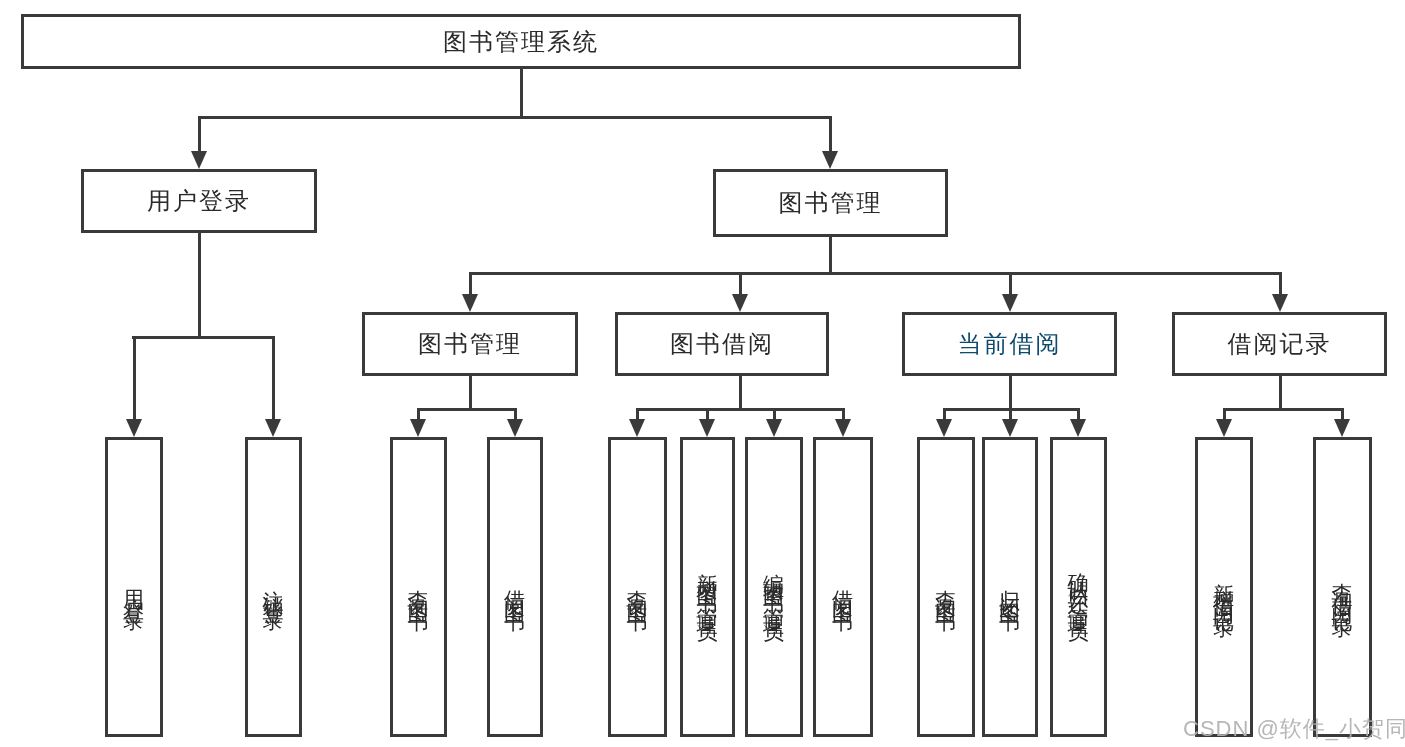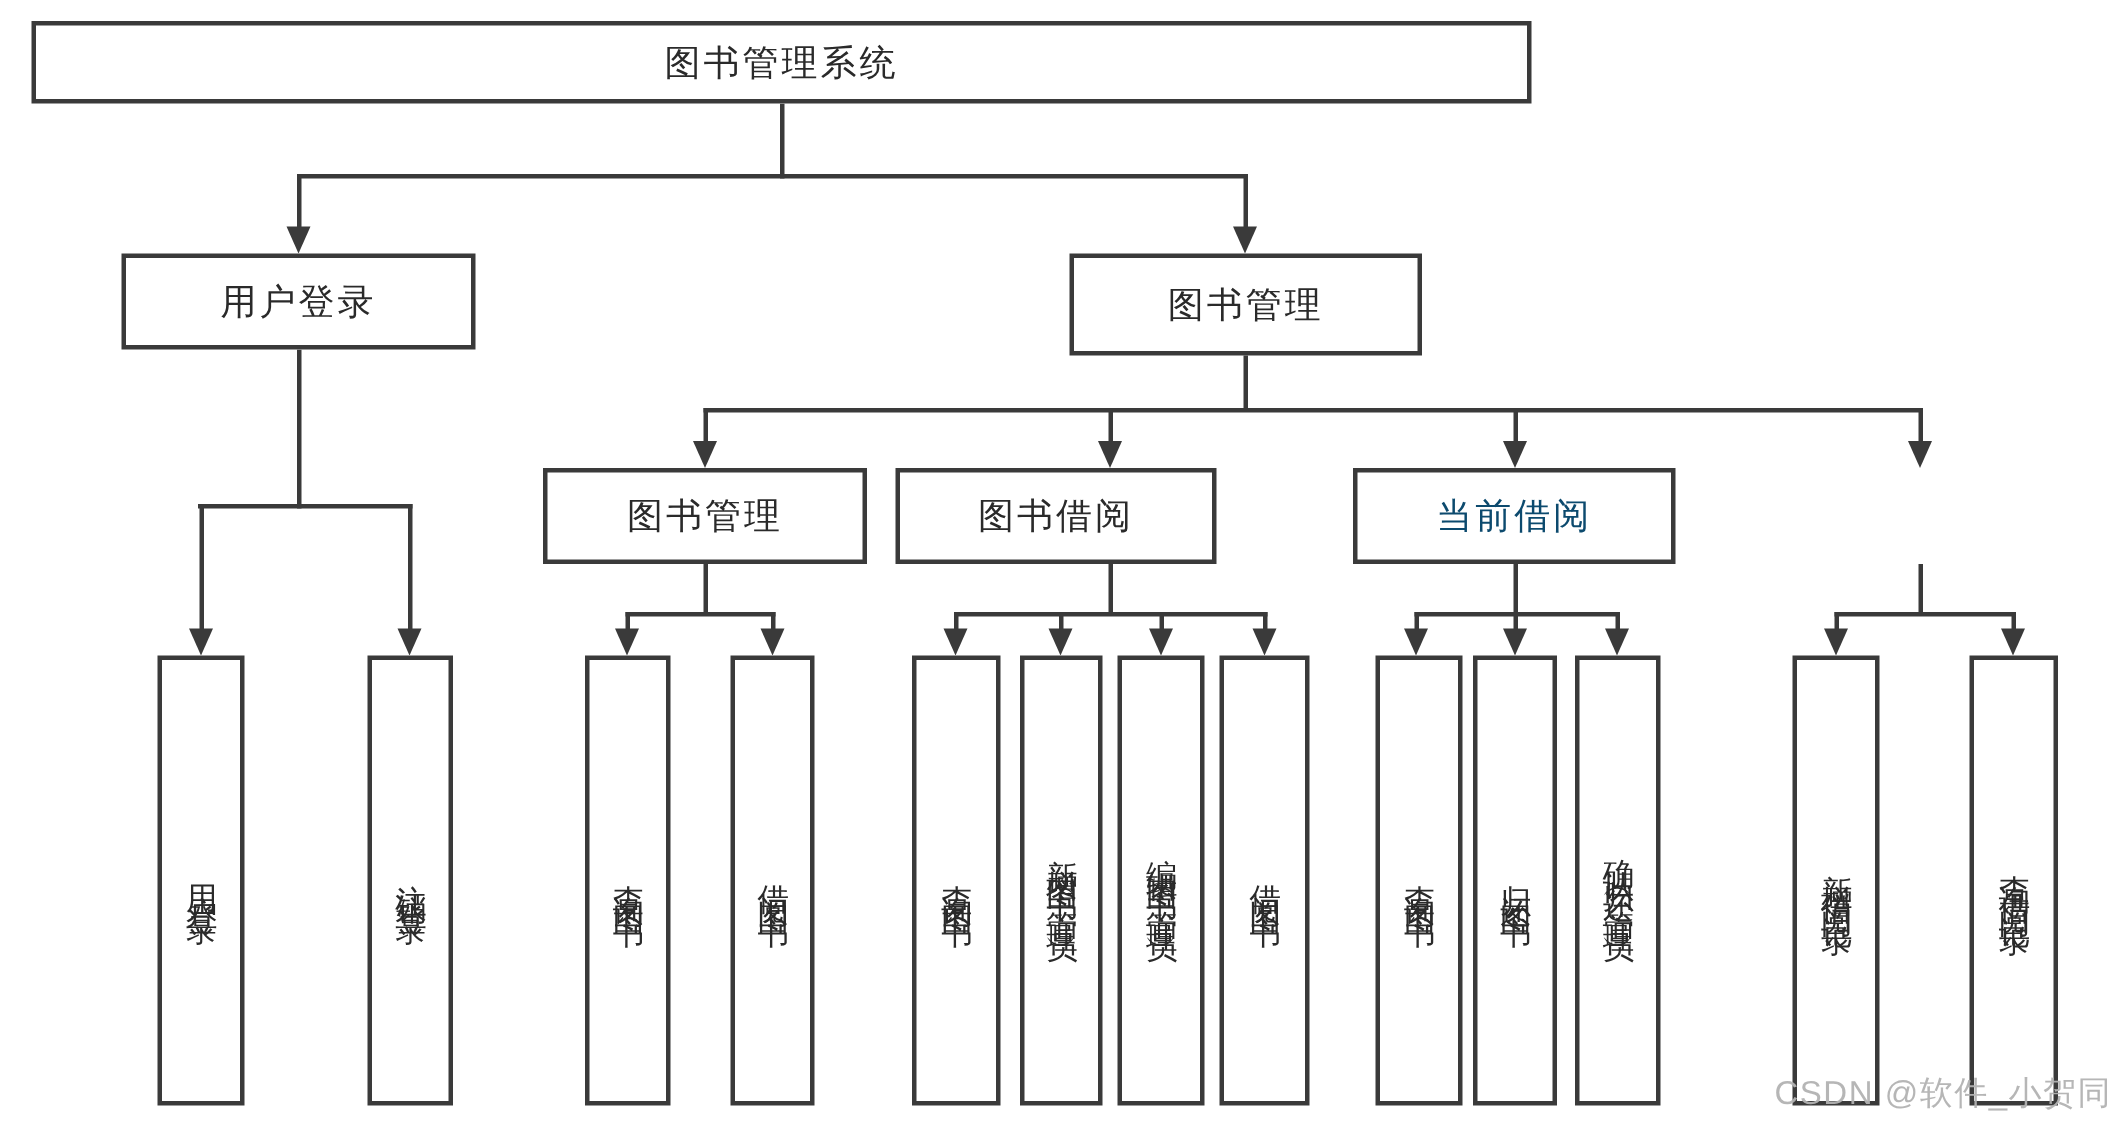--- a/index.html
+++ b/index.html
@@ -56,25 +56,28 @@
   <div class="vline" style="left: 739px; top: 272px; height: 24px; background: rgb(58, 58, 58);"></div>
   <div class="ahead" style="left: 732px; top: 294px; border-top-color: rgb(58, 58, 58);"></div>
   <div class="vline" style="left: 1009px; top: 272px; height: 24px; background: rgb(58, 58, 58);"></div>
   <div class="ahead" style="left: 1002px; top: 294px; border-top-color: rgb(58, 58, 58);"></div>
   <div class="vline" style="left: 1279px; top: 272px; height: 24px; background: rgb(58, 58, 58);"></div>
   <div class="ahead" style="left: 1272px; top: 294px; border-top-color: rgb(58, 58, 58);"></div>
 
   <div class="box" style="left: 362px; top: 312px; width: 216px; height: 64px; border-color: rgb(58, 58, 58);">
     <span class="lbl" style="color: rgb(42, 42, 42);">图书管理</span>
   </div>
-  <div class="box" style="left: 597px; top: 312px; width: 214px; height: 64px; border-color: rgb(58, 58, 58);">
+  <div class="box" style="left: 615px; top: 312px; width: 214px; height: 64px; border-color: rgb(58, 58, 58);">
     <span class="lbl" style="color: rgb(42, 42, 42);">图书借阅</span>
   </div>
   <div class="box" style="left: 902px; top: 312px; width: 215px; height: 64px; border-color: rgb(58, 58, 58);">
     <span class="lbl" style="color: #0c4a6e;">当前借阅</span>
+  </div>
+  <div class="box" style="left: 1172px; top: 312px; width: 215px; height: 64px; border-color: rgb(58, 58, 58);">
+    <span class="lbl" style="color: rgb(42, 42, 42);">借阅记录</span>
   </div>
 
   <div class="vline" style="left: 469px; top: 376px; height: 34px; background: rgb(58, 58, 58);"></div>
   <div class="hline" style="left: 417px; top: 408px; width: 100px; background: rgb(58, 58, 58);"></div>
   <div class="vline" style="left: 417px; top: 408px; height: 13px; background: rgb(58, 58, 58);"></div>
   <div class="ahead" style="left: 410px; top: 419px; border-top-color: rgb(58, 58, 58);"></div>
   <div class="vline" style="left: 514px; top: 408px; height: 13px; background: rgb(58, 58, 58);"></div>
   <div class="ahead" style="left: 507px; top: 419px; border-top-color: rgb(58, 58, 58);"></div>
 
   <div class="vline" style="left: 739px; top: 376px; height: 34px; background: rgb(58, 58, 58);"></div>

